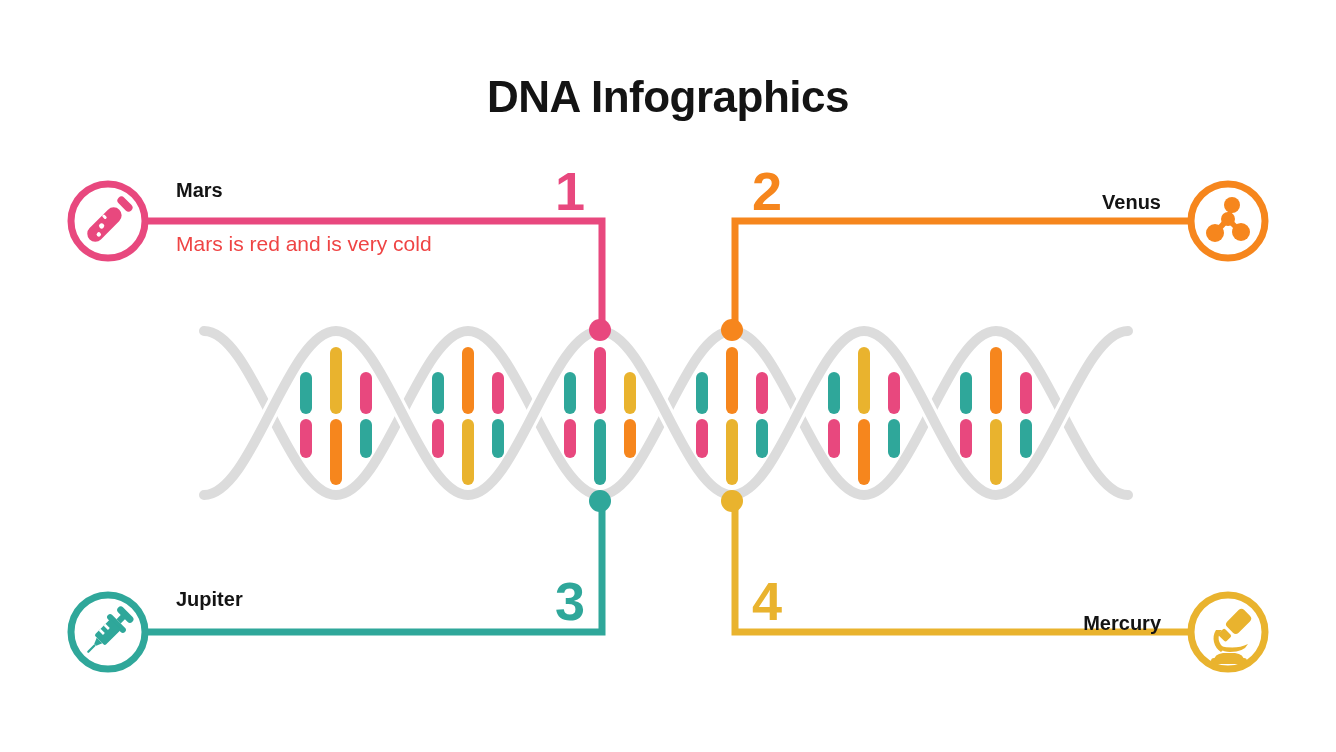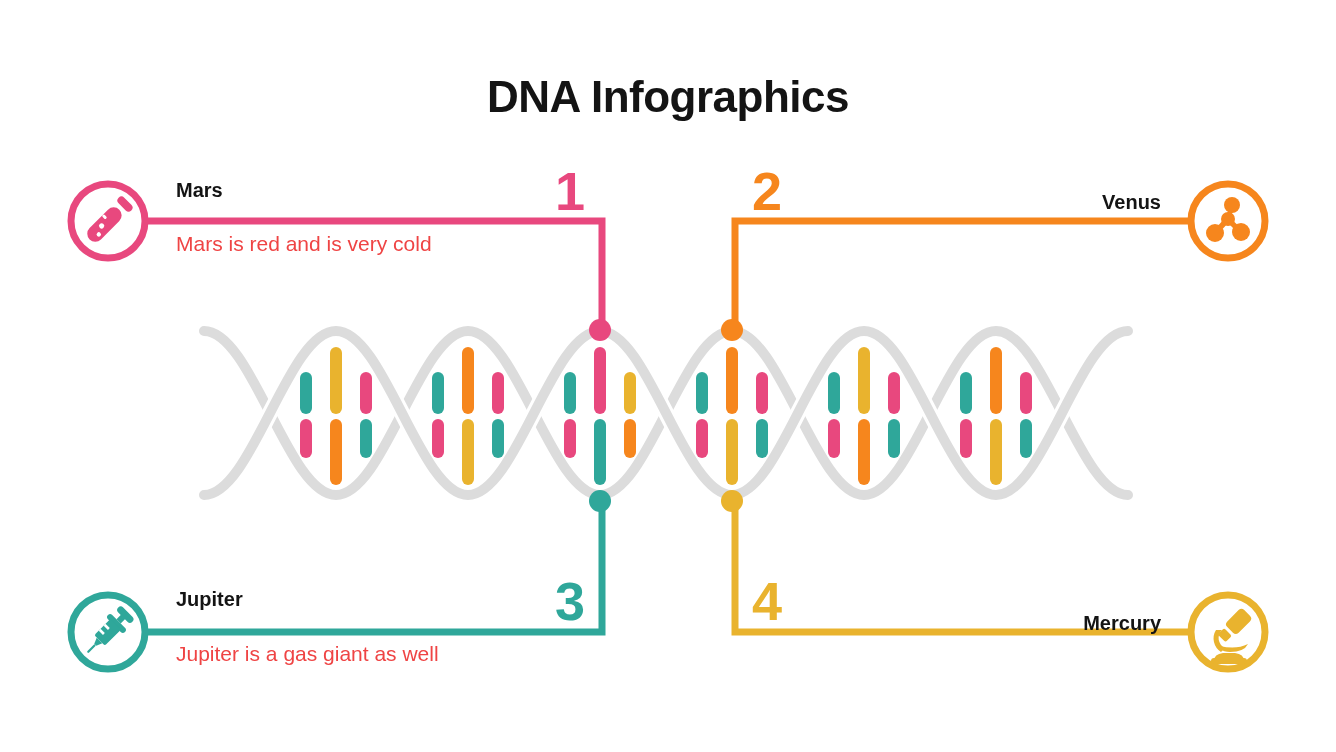--- a/index.html
+++ b/index.html
@@ -181,19 +181,18 @@
   <div class="page-title">DNA Infographics</div>
 
   <div class="heading heading-mars">Mars</div>
   <div class="desc desc-mars">Mars is red and is very cold</div>
   <div class="num num1 align-r">1</div>
 
   <div class="heading heading-venus align-r">Venus</div>
   <div class="num num2">2</div>
 
   <div class="heading heading-jupiter">Jupiter</div>
-  <div class="desc desc-jupiter">Jupiter is a gas giant as well</div>
   <div class="num num3 align-r">3</div>
 
   <div class="heading heading-mercury align-r">Mercury</div>
   <div class="num num4">4</div>
 
 </div>
 
 </body></html>

